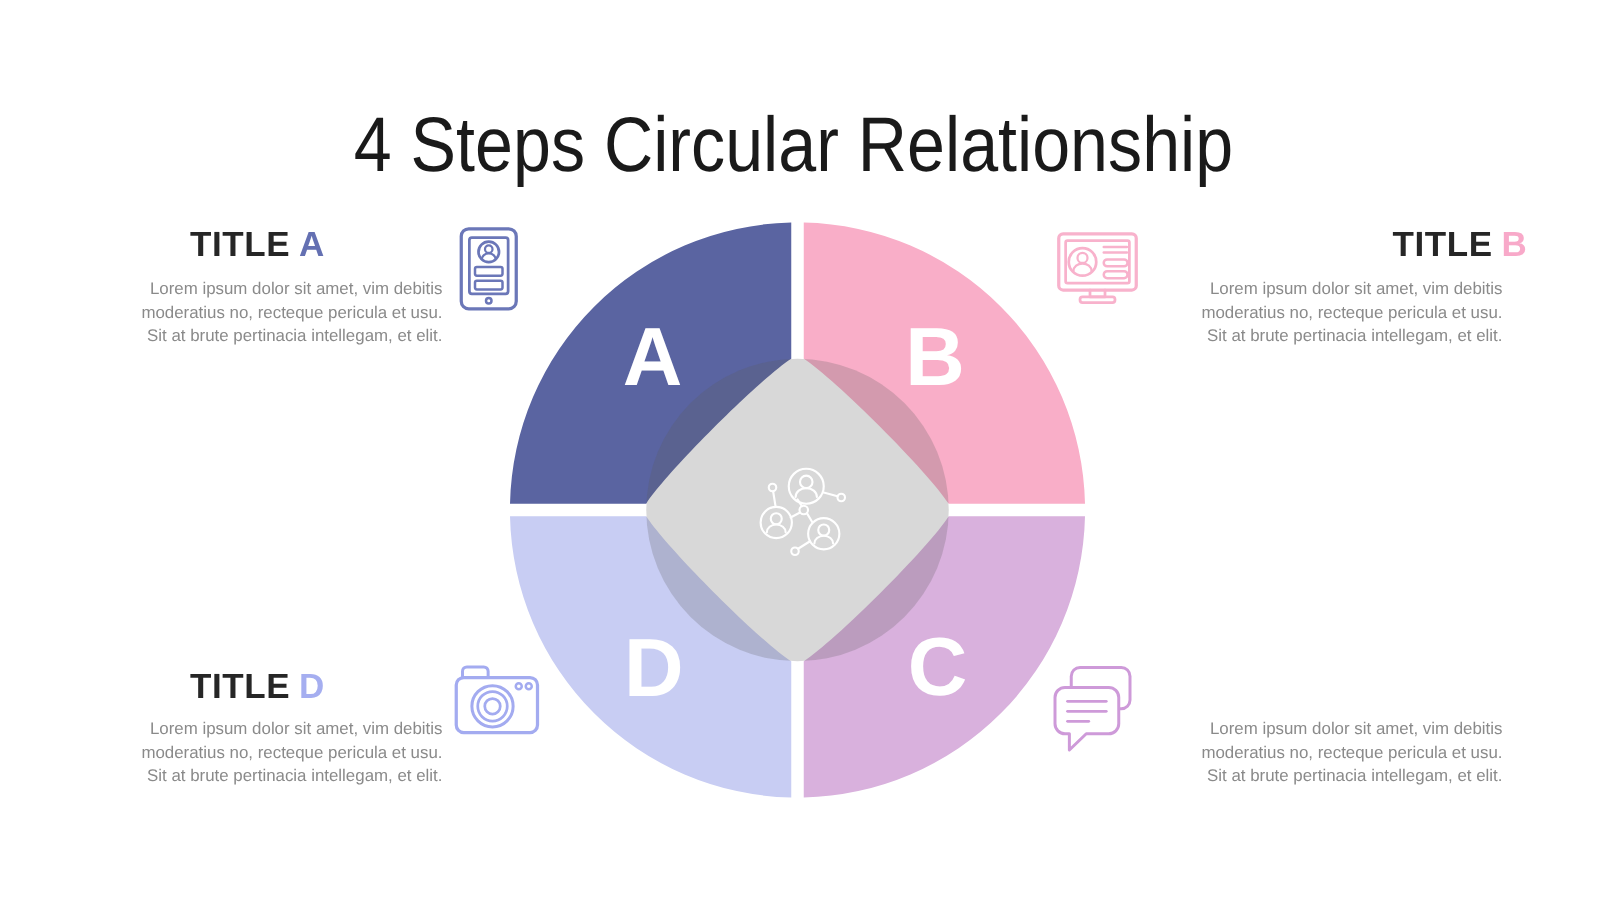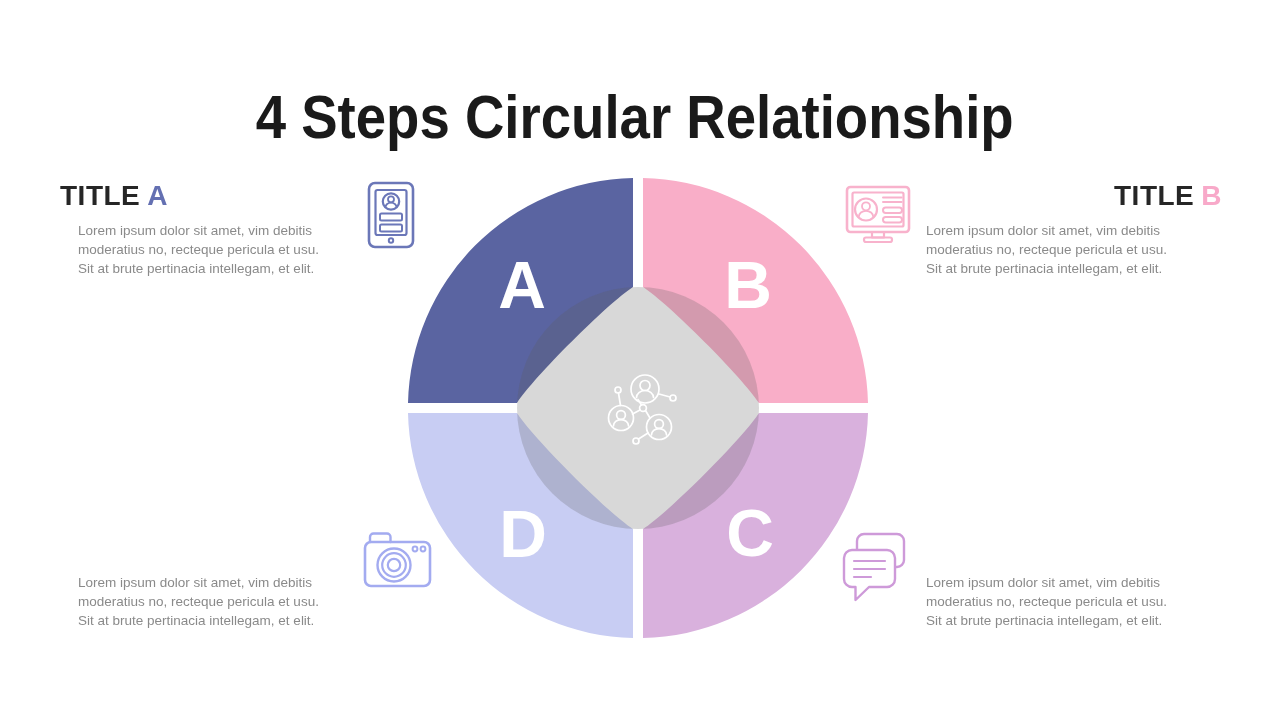--- a/index.html
+++ b/index.html
@@ -1,28 +1,28 @@
 <!DOCTYPE html>
 <html><head>
 <meta charset="utf-8">
 <style>
   html,body{margin:0;padding:0;background:#fff;}
   body{width:1280px;height:720px;overflow:hidden;position:relative;
        font-family:"Liberation Sans",sans-serif;}
   .slide{position:absolute;inset:0;background:#fff;}
   .slide-title{position:absolute;left:0;right:10px;top:44px;text-align:center;
-    font-size:62px;line-height:62px;font-weight:700;color:#1a1a1a;white-space:nowrap;}
+    font-size:62px;line-height:62px;font-weight:400;color:#1a1a1a;white-space:nowrap;}
   .slide-title .squeeze{display:inline-block;transform:scaleX(0.88);transform-origin:center;}
   .diagram{position:absolute;left:398px;top:168px;width:480px;height:480px;}
   .sec-title{position:absolute;font-size:28px;line-height:30px;font-weight:700;
     color:#262626;letter-spacing:0.5px;white-space:nowrap;}
   .sec-title .ltr{margin-left:7px;}
-  .ta-r{text-align:left;}
+  .ta-r{text-align:center;}
   .ta-l{text-align:right;}
-  .body-block{position:absolute;font-size:13.5px;line-height:18.8px;text-align:left;}
+  .body-block{position:absolute;font-size:13.5px;line-height:18.8px;text-align:right;}
   .body-block .bl{display:block;white-space:nowrap;}
   .icon{position:absolute;}
   svg{display:block;}
 </style>
 </head>
 <body>
 
 <div class="slide">
 
   <h1 class="slide-title"><span class="squeeze">4 Steps Circular Relationship</span></h1>
@@ -108,20 +108,21 @@
     <span class="bl">Sit at brute pertinacia intellegam, et elit.</span>
   </div>
   <svg class="icon" style="left:842px;top:530px;" width="66" height="72" viewBox="0 0 66 72" fill="none" stroke-linecap="round" stroke-linejoin="round" stroke="#ce9ad9">
     <rect x="15" y="4" width="47" height="33" rx="7" stroke-width="2.4"></rect>
     <path d="M 10 20 H 45 A 8 8 0 0 1 53 28 V 49 A 8 8 0 0 1 45 57 H 27 L 13.5 70 V 57 H 10 A 8 8 0 0 1 2 49 V 28 A 8 8 0 0 1 10 20 Z" fill="#ffffff" stroke-width="2.4"></path>
     <line x1="12" y1="31" x2="43" y2="31" stroke-width="2.2"></line>
     <line x1="12" y1="39" x2="43" y2="39" stroke-width="2.2"></line>
     <line x1="12" y1="47" x2="29" y2="47" stroke-width="2.2"></line>
   </svg>
 
+  <div class="sec-title ta-r" style="left:60px;top:534px;width:292px;"><span>TITLE</span><span class="ltr" style="color: rgb(165, 174, 240);">D</span></div>
   <div class="body-block" style="left: 78px; top: 574px; width: 276px; color: rgb(138, 138, 138);">
     <span class="bl">Lorem ipsum dolor sit amet, vim debitis</span>
     <span class="bl">moderatius no, recteque pericula et usu.</span>
     <span class="bl">Sit at brute pertinacia intellegam, et elit.</span>
   </div>
   <svg class="icon" style="left:363px;top:528px;" width="70" height="62" viewBox="0 0 70 62" fill="none" stroke-linecap="round" stroke-linejoin="round" stroke="#a3abf0">
     <path d="M 7 14 V 9 a 3.5 3.5 0 0 1 3.5 -3.5 H 24 a 3.5 3.5 0 0 1 3.5 3.5 V 14" stroke-width="2.4"></path>
     <rect x="2" y="14" width="65" height="44" rx="6" stroke-width="2.6"></rect>
     <circle cx="31" cy="37" r="16.5" stroke-width="2.4"></circle>
     <circle cx="31" cy="37" r="11.8" stroke-width="2.2"></circle>

